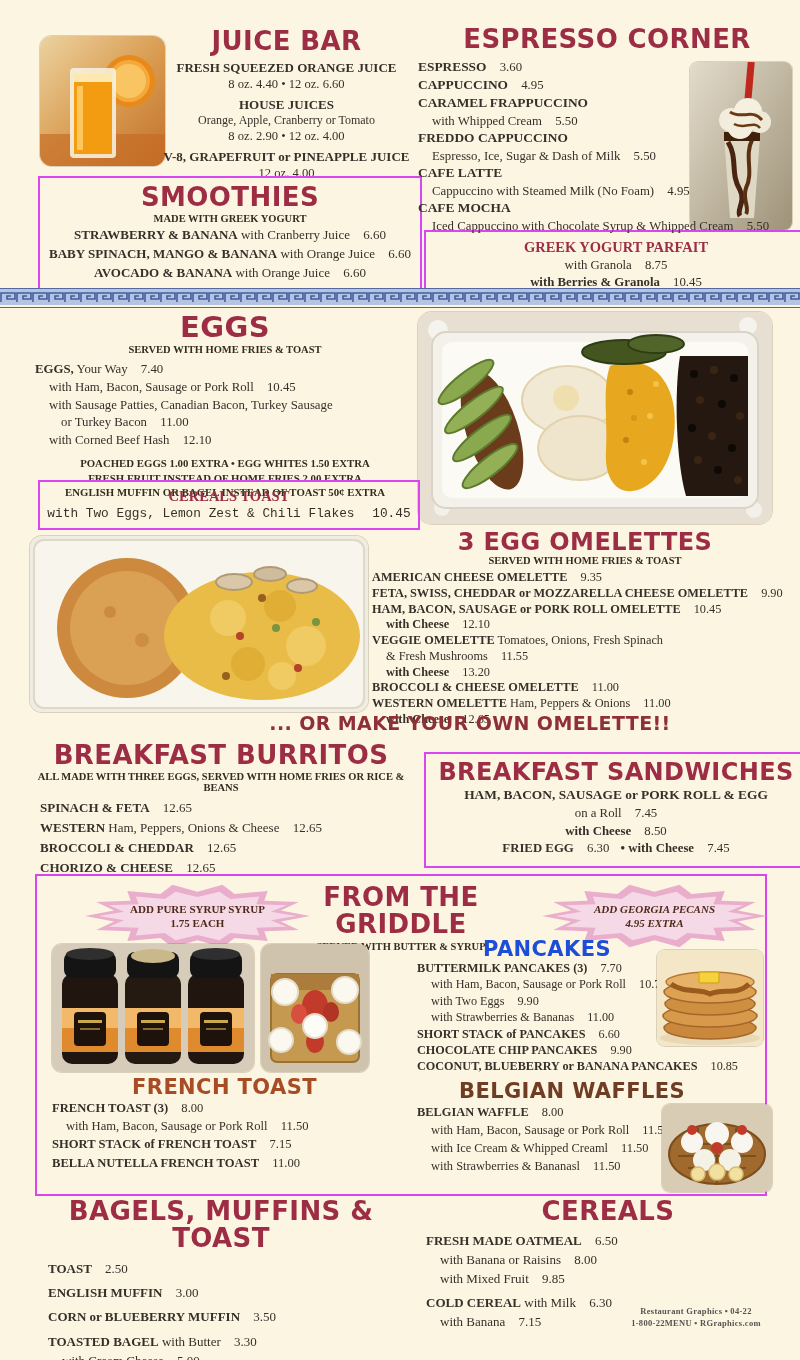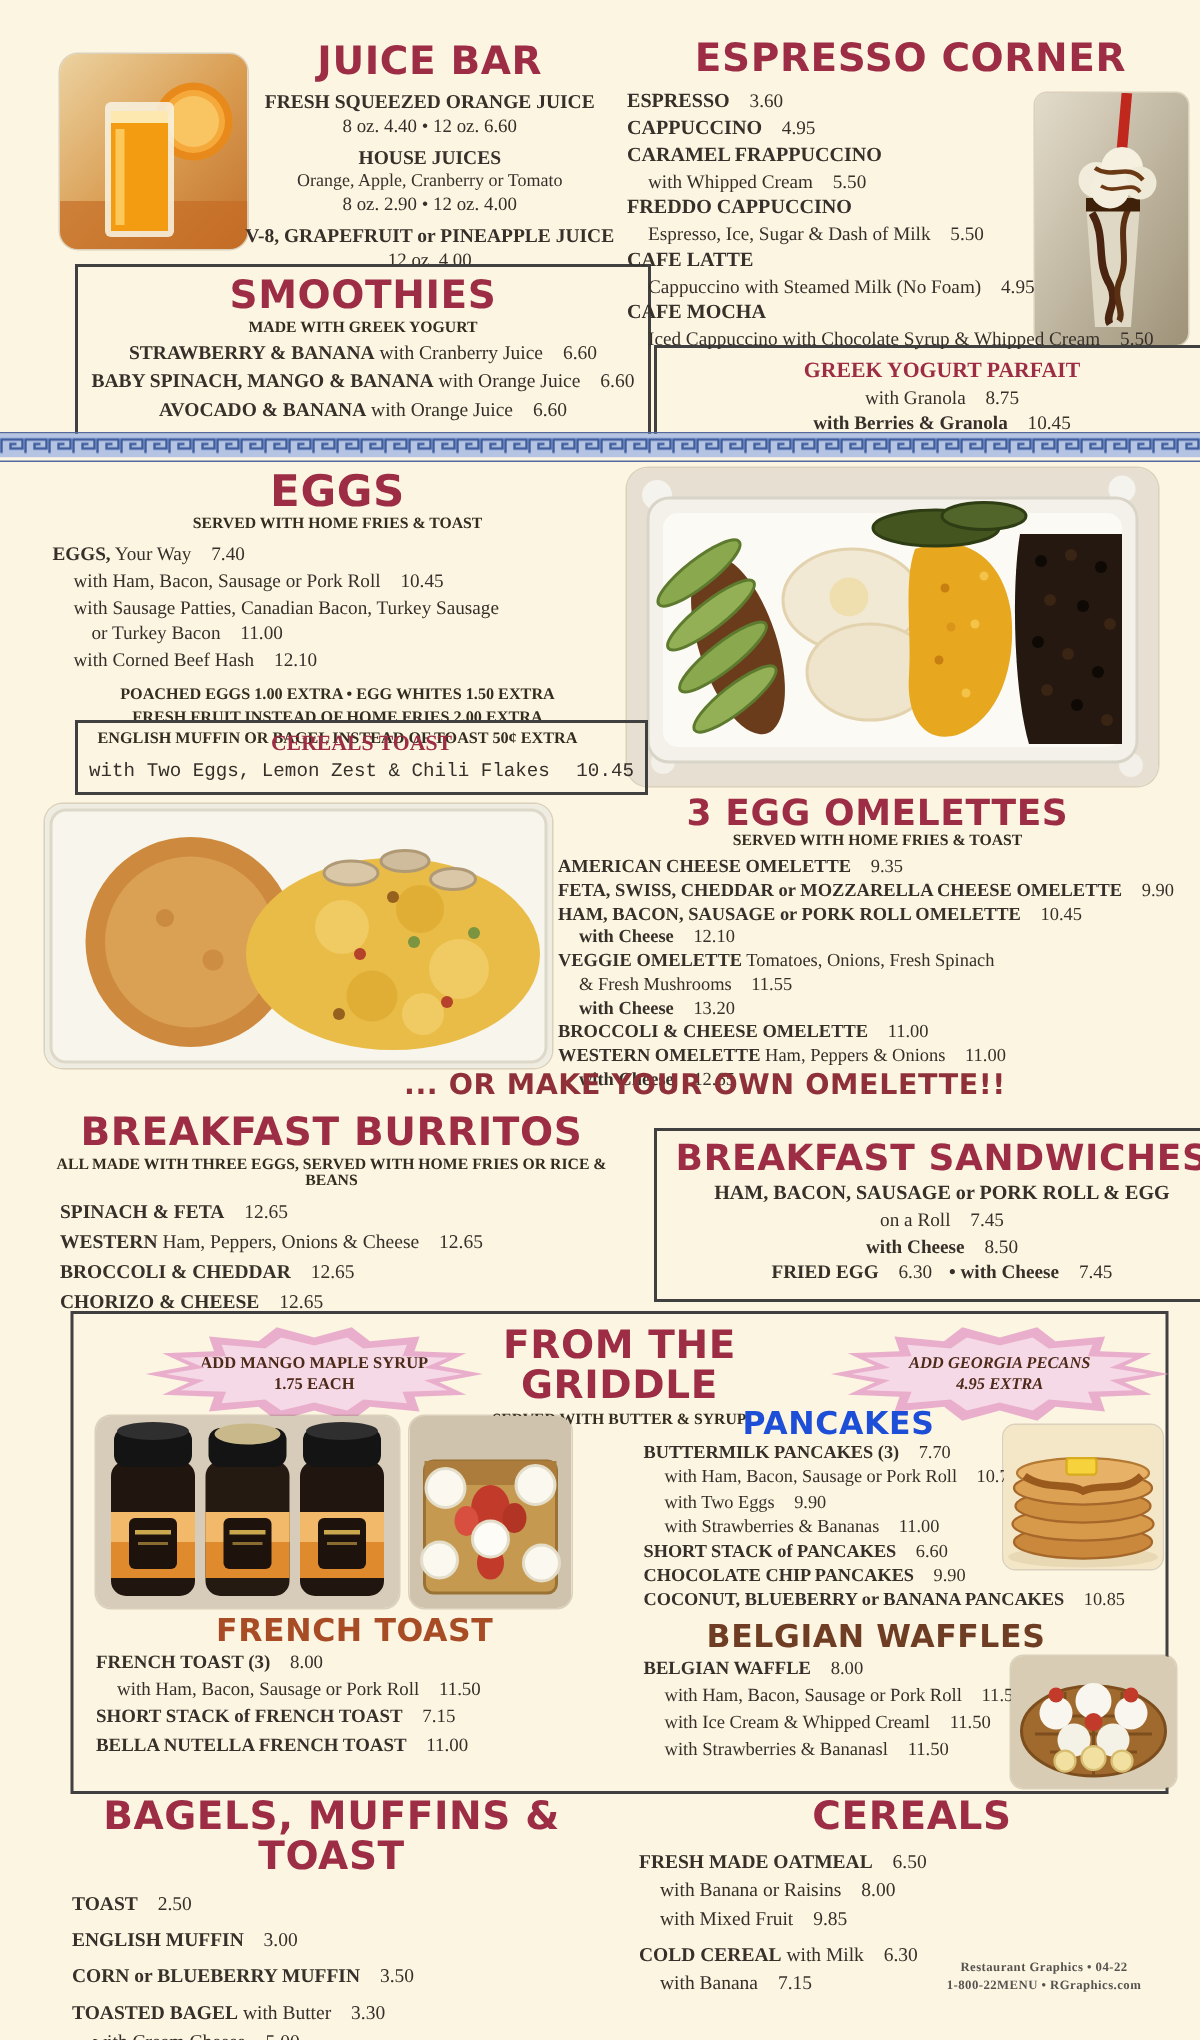--- a/index.html
+++ b/index.html
@@ -15,21 +15,21 @@
   .subt{font-weight:700;text-align:center;font-size:10.5px;margin-top:2px;color:#332c20;}
   .ln{font-size:12.8px;line-height:1.26;margin:2.5px 0;}
   .ln .nm{font-weight:700;}
   .ln .pr{margin-left:10px;}
   .ln .tl{font-weight:700;margin-left:8px;}
   .ln.sub{padding-left:14px;}
   .ln.sub2{padding-left:26px;}
   .ln.mt{margin-top:8px;}
   .ln.mt2{margin-top:4px;}
   .ln.lead .nm{font-size:13.4px;}
-  .box{border:2px solid #404040;background:transparent;margin-left:12px;}
+  .box{border:2px solid #d946ef;background:transparent;}
   .boxtitle{font-weight:700;color:#9c2d45;text-align:center;font-size:14.5px;margin:2px 0 1px;}
   
   #juice-photo{left:40px;top:36px;width:125px;height:130px;}
   #sec-juice{left:163px;top:28px;width:247px;text-align:center;}
   #sec-juice .jname{font-weight:700;font-size:13px;margin-top:5px;}
   #sec-juice .jdesc{font-size:12px;}
   #sec-juice .jsizes{font-size:12.6px;margin-top:1px;}
   #sec-espresso{left:418px;top:26px;width:378px;}
   #espresso-photo{left:690px;top:62px;width:102px;height:168px;border-radius:8px;}
   #sec-espresso .lines{margin-top:6px;position:relative;z-index:2;}
@@ -383,21 +383,21 @@
 
         <div class="ln"><span class="nm">with Cheese</span>  <span class="pr">8.50</span>  </div>
 
         <div class="ln"><span class="nm">FRIED EGG</span>  <span class="pr">6.30</span> <span class="tl">•  with Cheese</span> <span class="pr">7.45</span></div>
       </div>
   </section>
 
   <section id="griddle" class="box">
     <div class="burst" id="burst-left" style="clip-path: polygon(100% 50%, 87% 58.5%, 95% 71.7%, 79.7% 73.7%, 81.2% 89.1%, 66.5% 84.2%, 61.1% 98.7%, 50% 88%, 38.9% 98.7%, 33.5% 84.2%, 18.8% 89.1%, 20.3% 73.7%, 5% 71.7%, 13% 58.5%, 0% 50%, 13% 41.5%, 5% 28.3%, 20.3% 26.3%, 18.8% 10.9%, 33.5% 15.8%, 38.9% 1.3%, 50% 12%, 61.1% 1.3%, 66.5% 15.8%, 81.2% 10.9%, 79.7% 26.3%, 95% 28.3%, 87% 41.5%);">
       <div class="burst-inner burst2" style="clip-path: polygon(100% 50%, 87% 58.5%, 95% 71.7%, 79.7% 73.7%, 81.2% 89.1%, 66.5% 84.2%, 61.1% 98.7%, 50% 88%, 38.9% 98.7%, 33.5% 84.2%, 18.8% 89.1%, 20.3% 73.7%, 5% 71.7%, 13% 58.5%, 0% 50%, 13% 41.5%, 5% 28.3%, 20.3% 26.3%, 18.8% 10.9%, 33.5% 15.8%, 38.9% 1.3%, 50% 12%, 61.1% 1.3%, 66.5% 15.8%, 81.2% 10.9%, 79.7% 26.3%, 95% 28.3%, 87% 41.5%);">
-        <div>ADD MANGO MAPLE SYRUP</div>
+        <div>ADD PURE SYRUP SYRUP</div>
         <div>1.75 EACH</div>
       </div>
     </div>
     <div class="gd" id="griddle-head">
       <h2 class="rhead t27">FROM THE GRIDDLE</h2>
       <div class="subt">SERVED WITH BUTTER &amp; SYRUP</div>
     </div>
     <div class="burst" id="burst-right" style="clip-path: polygon(100% 50%, 87% 58.5%, 95% 71.7%, 79.7% 73.7%, 81.2% 89.1%, 66.5% 84.2%, 61.1% 98.7%, 50% 88%, 38.9% 98.7%, 33.5% 84.2%, 18.8% 89.1%, 20.3% 73.7%, 5% 71.7%, 13% 58.5%, 0% 50%, 13% 41.5%, 5% 28.3%, 20.3% 26.3%, 18.8% 10.9%, 33.5% 15.8%, 38.9% 1.3%, 50% 12%, 61.1% 1.3%, 66.5% 15.8%, 81.2% 10.9%, 79.7% 26.3%, 95% 28.3%, 87% 41.5%); font-style: italic;">
       <div class="burst-inner burst2" style="clip-path: polygon(100% 50%, 87% 58.5%, 95% 71.7%, 79.7% 73.7%, 81.2% 89.1%, 66.5% 84.2%, 61.1% 98.7%, 50% 88%, 38.9% 98.7%, 33.5% 84.2%, 18.8% 89.1%, 20.3% 73.7%, 5% 71.7%, 13% 58.5%, 0% 50%, 13% 41.5%, 5% 28.3%, 20.3% 26.3%, 18.8% 10.9%, 33.5% 15.8%, 38.9% 1.3%, 50% 12%, 61.1% 1.3%, 66.5% 15.8%, 81.2% 10.9%, 79.7% 26.3%, 95% 28.3%, 87% 41.5%);">
         <div>ADD GEORGIA PECANS</div>

